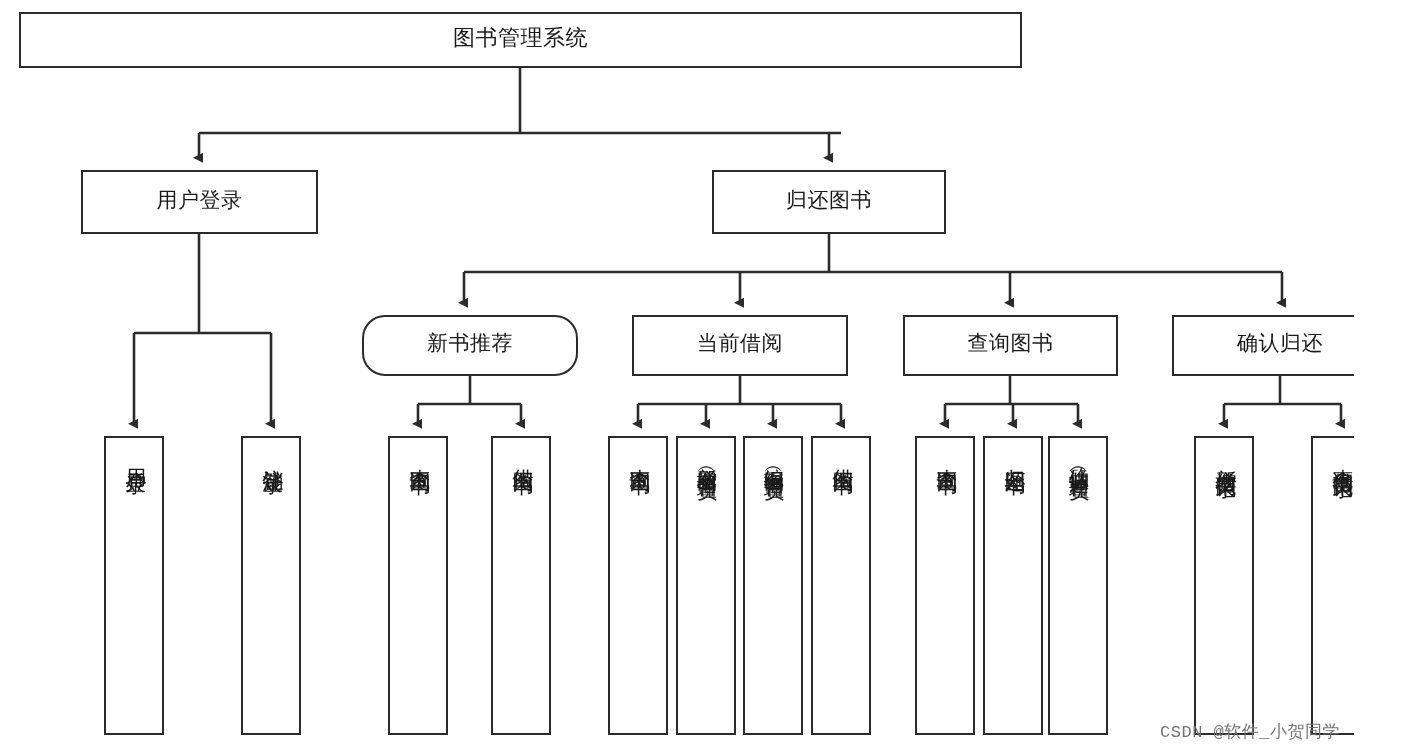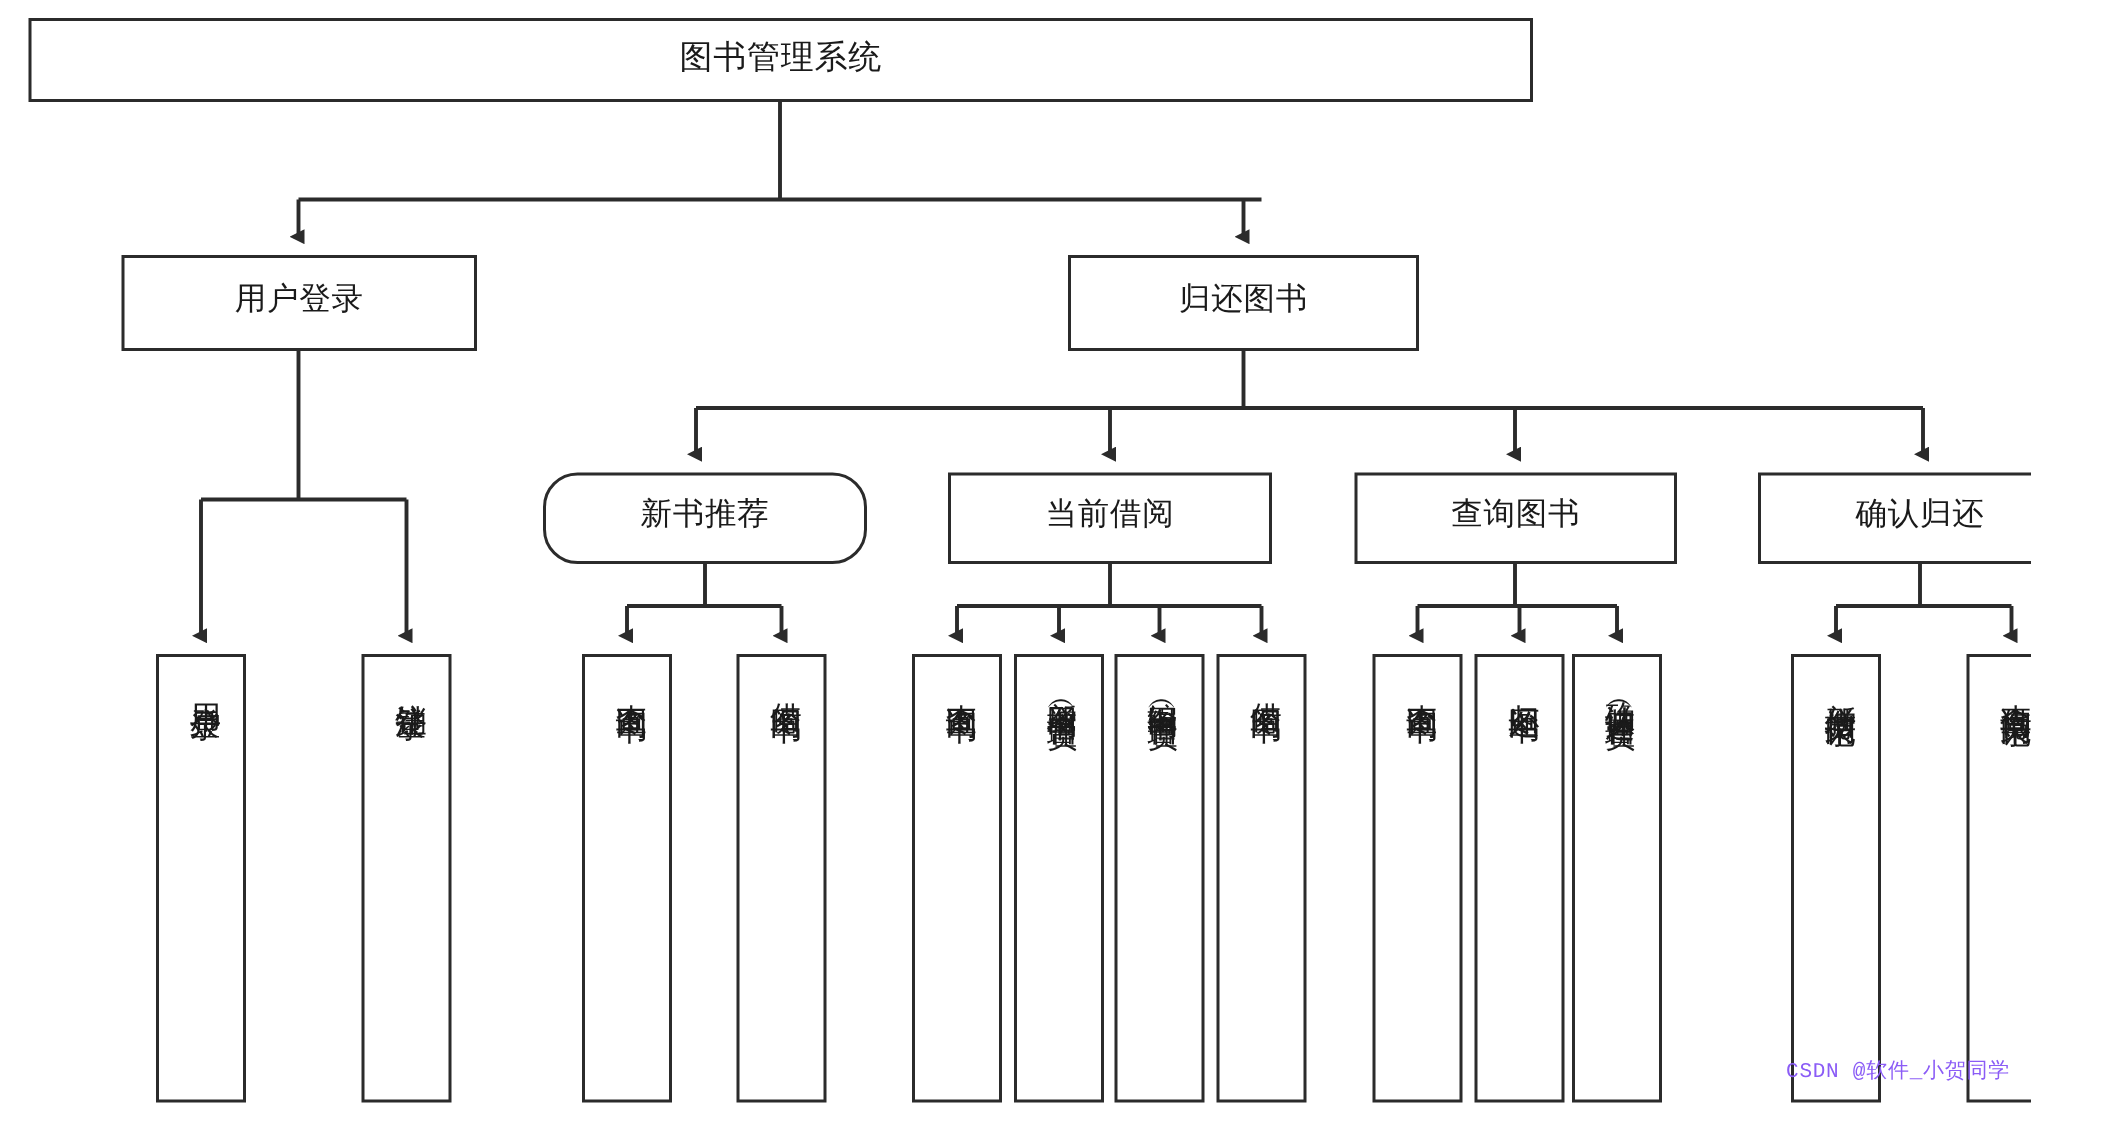--- a/index.html
+++ b/index.html
@@ -61,23 +61,23 @@
     line-height: 1.05;
     letter-spacing: 2px;
     white-space: nowrap;
   }
   .node-v.tall .lbl {
     font-size: 20px;
   }
   #watermark {
     position: absolute;
     right: 14px;
-    bottom: 24px;
-    font-size: 14px;
-    color: #8b5cf6;
+    bottom: 4px;
+    font-size: 17px;
+    color: #737373;
     white-space: nowrap;
     z-index: 3;
     letter-spacing: 0.5px;
   }
 </style>
 </head>
 <body>
 
 <div id="stage">
 

